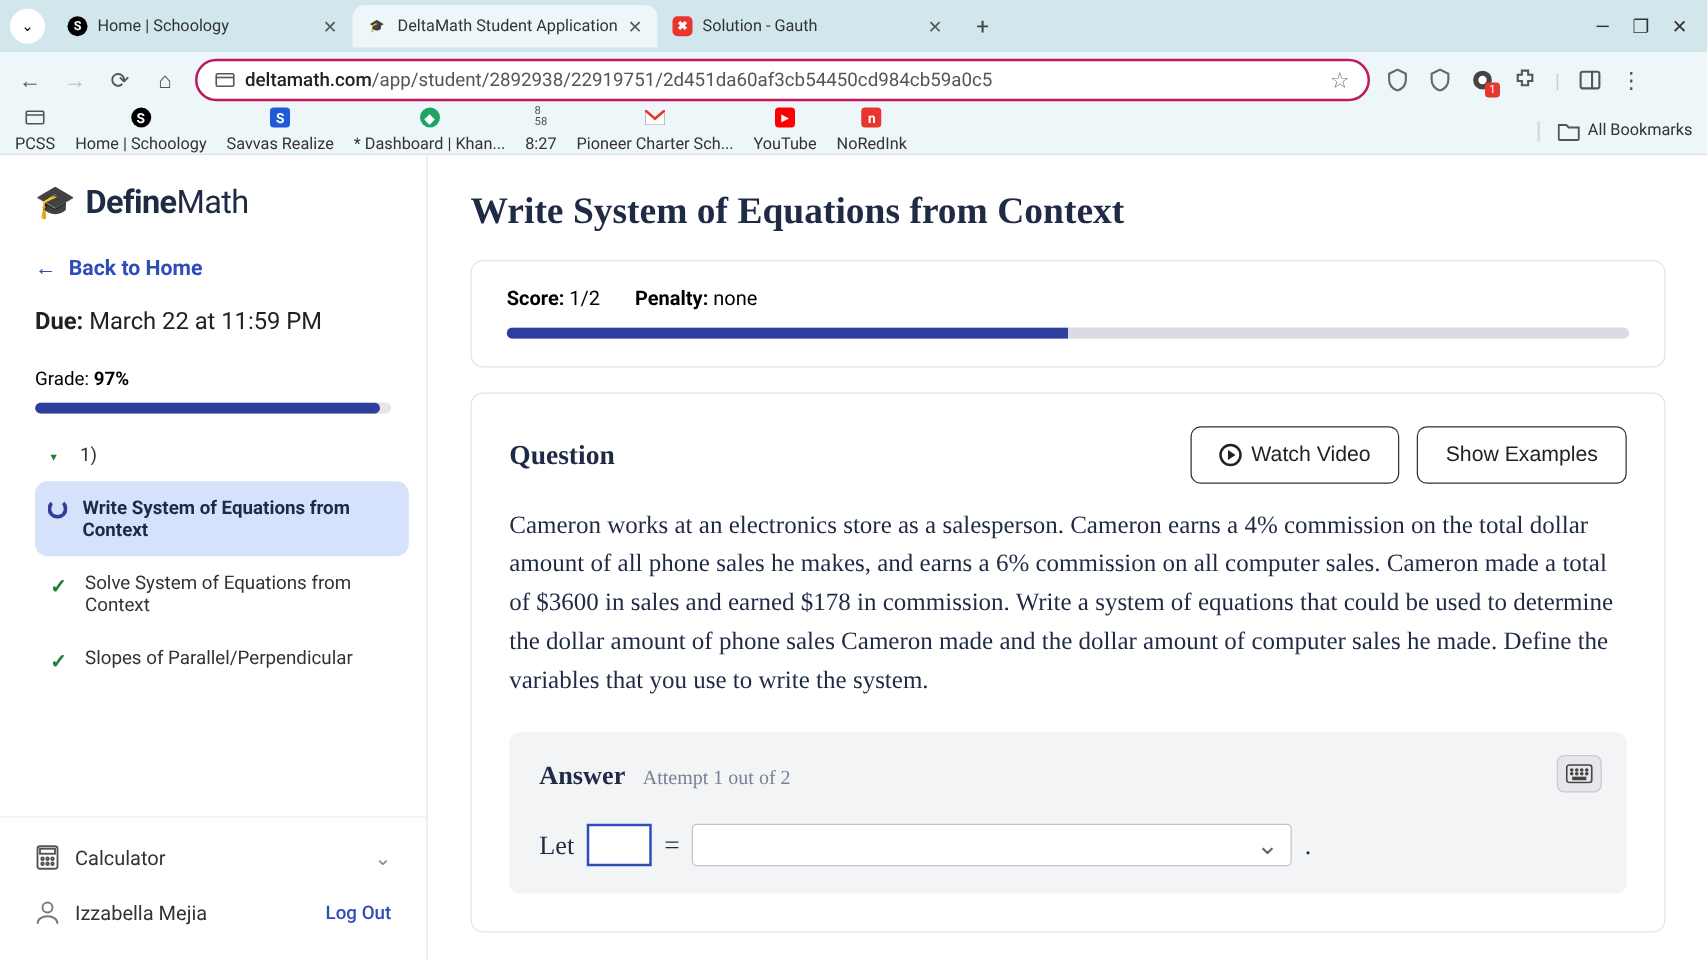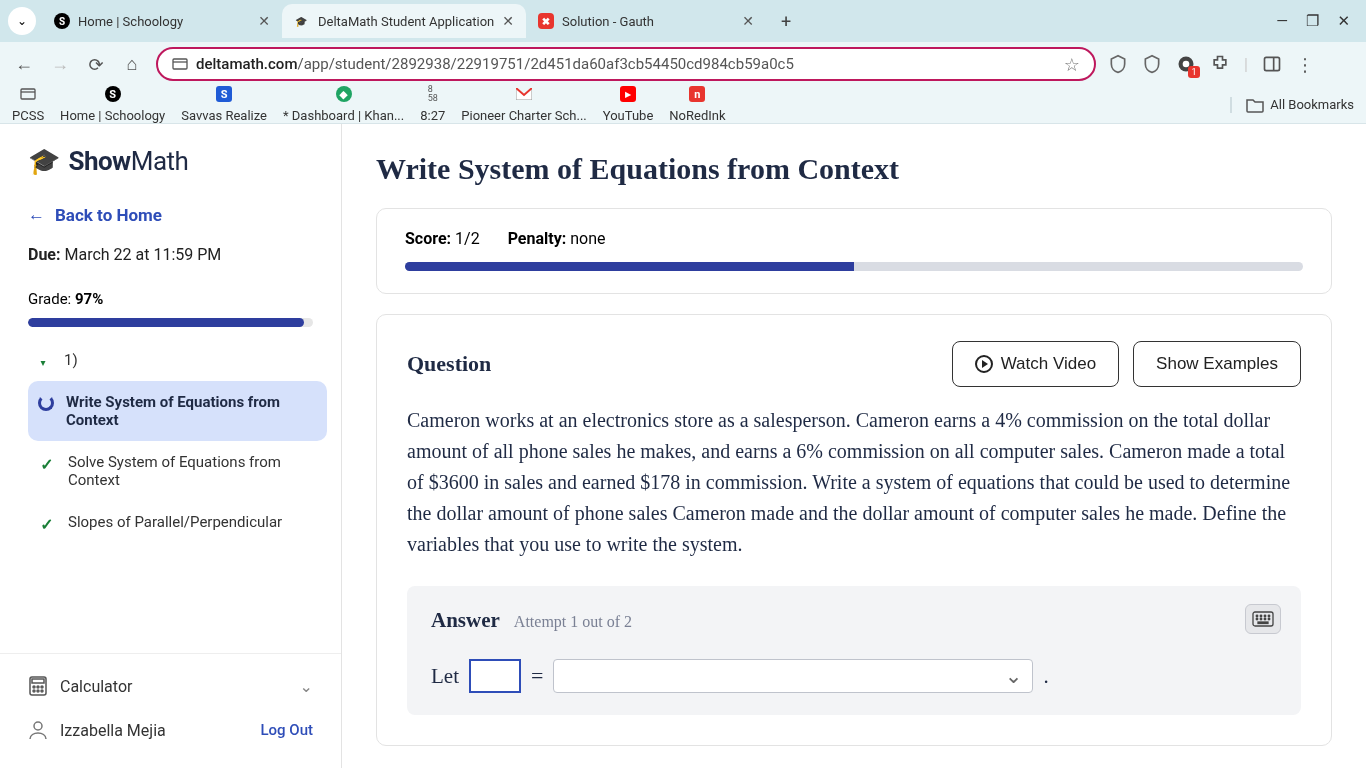--- a/index.html
+++ b/index.html
@@ -40,21 +40,21 @@
 .sidebar { width: 342px; border-right: 1px solid #e3e3e3; display: flex; flex-direction: column; background: #fff; }
 .logo-row { padding: 22px 28px 10px; display: flex; align-items: center; gap: 8px; }
 .logo-icon { font-size: 26px; color: #1f2a44; }
 .logo-text { font-size: 26px; font-weight: 400; color: #1f2a44; letter-spacing: -0.5px; }
 .logo-text b { font-weight: 700; }
 
 .back-home { padding: 18px 28px 12px; display: flex; align-items: center; gap: 10px; color: #2e4db8; font-weight: 700; font-size: 17px; cursor: pointer; }
 
 .assignment-meta { padding: 8px 28px 14px; }
 .assignment-title { font-size: 17px; font-weight: 700; color: #222; margin-bottom: 6px; }
-.assignment-due { font-size: 16px; color: #222; }
+.assignment-due { font-size: 19px; color: #222; }
 .assignment-due b { font-weight: 700; }
 .grade-row { padding: 12px 28px 4px; font-size: 15px; }
 .grade-row b { font-weight: 700; }
 .grade-bar-wrap { padding: 6px 28px 14px; }
 .grade-bar { height: 9px; background: #e6e6e6; border-radius: 5px; overflow: hidden; }
 .grade-fill { height: 100%; background: #2e3e9e; border-radius: 5px; }
 
 .problem-list { flex: 1; overflow: hidden; padding: 6px 14px 0 28px; }
 .plist-item { display: flex; align-items: flex-start; gap: 12px; padding: 12px 10px; font-size: 15px; color: #333; border-radius: 10px; cursor: pointer; }
 .plist-item.small-top { padding: 4px 10px 10px 28px; font-size: 15px; color: #333; }
@@ -235,21 +235,21 @@
     </span>
     <span>All Bookmarks</span>
   </div>
 </div>
 
 <div class="app">
 
   <div class="sidebar">
     <div class="logo-row">
       <span class="logo-icon">🎓</span>
-      <span class="logo-text"><b>Show</b><span>Math</span></span>
+      <span class="logo-text"><b>Define</b><span>Math</span></span>
     </div>
 
     <div class="back-home">
       <span>←</span>
       <span>Back to Home</span>
     </div>
 
     <div class="assignment-meta">
       <div class="assignment-due"><b>Due:</b> <span>March 22 at 11:59 PM</span></div>
     </div>

